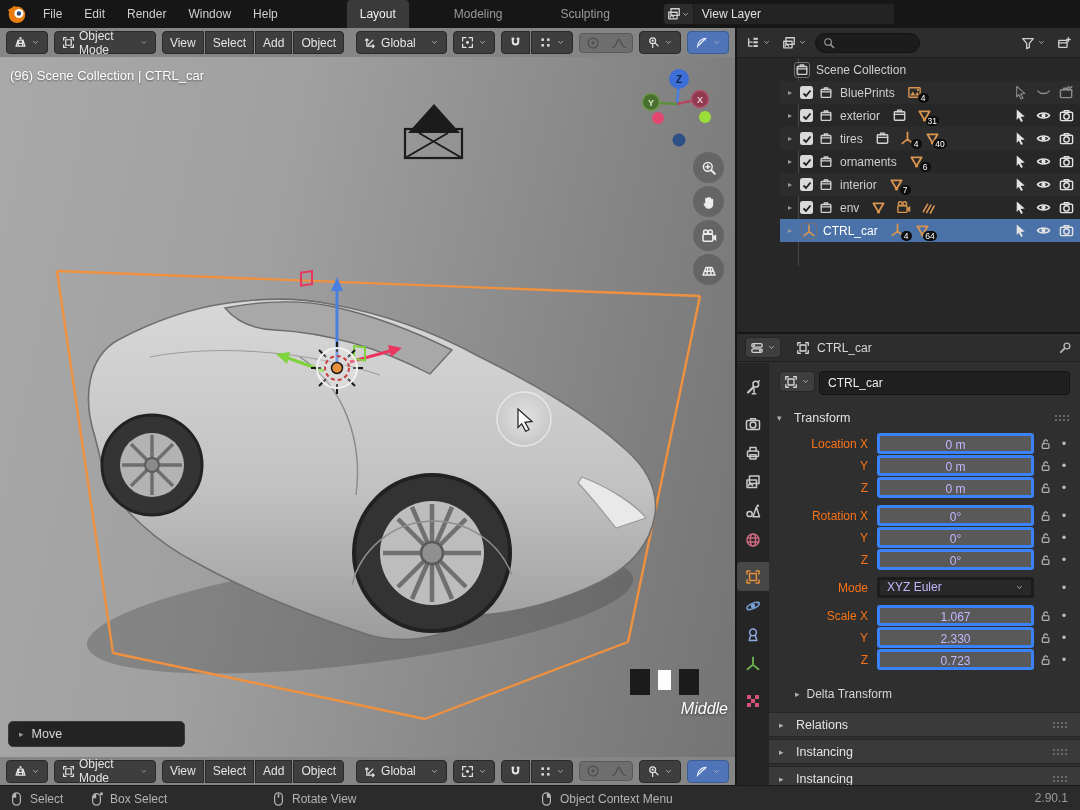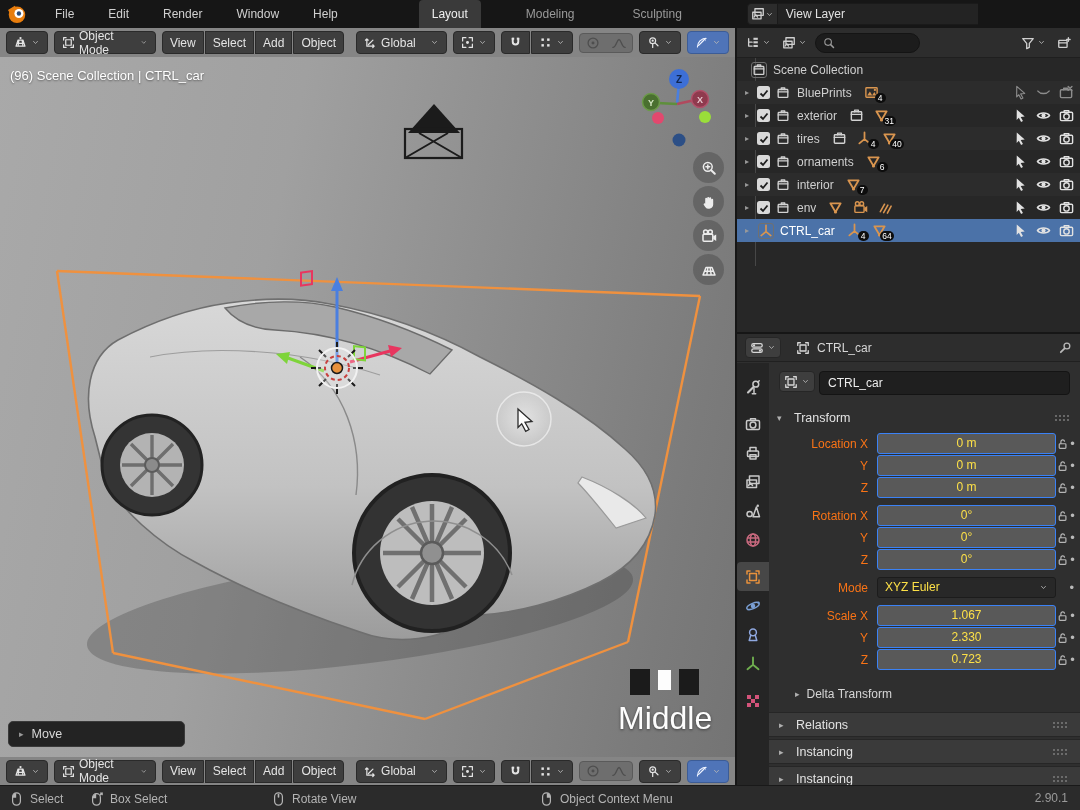--- a/index.html
+++ b/index.html
@@ -8,21 +8,21 @@
     position:relative; width:1080px; height:810px; overflow:hidden;
     font-family:"Liberation Sans","DejaVu Sans",sans-serif;
     font-size:12px; color:#d6d6d6; background:#1d1d1d;
   }
   .ic { width:14px; height:14px; flex:none; display:block; }
   svg .st { fill:none; stroke:currentColor; stroke-width:1.5; stroke-linecap:round; stroke-linejoin:round; }
   svg .fl { fill:currentColor; stroke:none; }
 
   
   .topbar { position:absolute; left:0; top:0; width:1080px; height:28px; background:#161616;
-    display:flex; align-items:center; gap:12px; }
+    display:flex; align-items:center; gap:0; }
   .tmenu { padding:0 11px; line-height:28px; color:#d0d0d0; cursor:default; }
   .wtabs { display:flex; align-items:stretch; height:28px; margin-left:26px; overflow:hidden; flex:none; width:342px; }
   .wtab { padding:0 13px; line-height:28px; color:#9a9a9a; white-space:nowrap;margin-left:32px; }
   .wtab.active { background:#3a3a3a; color:#f0f0f0; border-radius:4px 4px 0 0; }
   .idwidget { display:flex; align-items:center; height:22px; margin-left:6px; }
   .idbtn { background:#2c2c2c; border:1px solid #1a1a1a; height:22px; display:flex; align-items:center;
     padding:0 3px; color:#cfcfcf; }
   .idbtn.rl { border-radius:4px 0 0 4px; } .idbtn.rr { border-radius:0 4px 4px 0; }
   .idfield { background:#232323; border-top:1px solid #1a1a1a; border-bottom:1px solid #1a1a1a;
     height:22px; line-height:20px; padding:0 8px; color:#e0e0e0; }
@@ -57,32 +57,32 @@
   .roundbtn { width:31px; height:31px; border-radius:50%; background:rgba(86,86,86,.62);
     display:flex; align-items:center; justify-content:center; color:#ececec; }
   .roundbtn .ic { width:16px; height:16px; }
   .opanel { position:absolute; left:8px; top:664px; width:177px; height:26px; background:rgba(24,24,24,.92);
     border:1px solid #3a3a3a; border-radius:5px; display:flex; align-items:center; gap:8px;
     padding:0 10px; color:#d8d8d8; font-size:12.5px; }
   .opanel .tri { color:#9a9a9a; font-size:9px; }
   .keysquares { position:absolute; left:630px; top:612px; display:flex; align-items:flex-start; gap:8px; }
   .ksq { width:20px; height:26px; background:#1b1b1b; }
   .ksq.mid { width:13px; height:20px; background:#fdfdfd; margin-top:1px; }
-  .keylabel { position:absolute; left:618px; top:643px; width:110px; text-align:left; color:#fdfdfd;
-    font-size:32px; text-shadow:0 1px 3px rgba(0,0,0,.5); }
+  .keylabel { position:absolute; left:618px; top:643px; width:110px; text-align:right; color:#fdfdfd;
+    font-size:16px; text-shadow:0 1px 3px rgba(0,0,0,.5);font-style:italic; }
 
   
   .outliner { position:absolute; left:735px; top:28px; width:345px; height:304px; background:#272727;
     border-left:2px solid #161616; }
   .oheader { height:30px; background:#2d2d2d; border-bottom:1px solid #1f1f1f; display:flex;
     align-items:center; gap:5px; padding:0 6px; }
   .oibtn { display:flex; align-items:center; gap:2px; color:#cfcfcf; padding:2px 3px; }
   .osearch { flex:1; height:20px; background:#1c1c1c; border:1px solid #141414; border-radius:10px;
     display:flex; align-items:center; padding:0 7px; color:#9a9a9a; max-width:168px; }
-  .orows { position:relative; }
+  .orows { position:relative;margin-left:43px; }
   .treeline { position:absolute; left:18px; top:0; width:1px; height:208px; background:#474747; }
   .orow { height:23px; display:flex; align-items:center; padding:0 6px 0 8px; position:relative; color:#cfcfcf; }
   .orow:nth-child(odd) { background:#2c2c2c; }
   .orow.selected { background:#4b72a8; color:#fff; }
   .orow .disc { width:10px; font-size:8px; color:#9a9a9a; flex:none; }
   .ockb { width:13px; height:13px; border-radius:2.5px; background:#d9d9d9; color:#1d1d1d;
     display:flex; align-items:center; justify-content:center; margin:0 5px 0 2px; flex:none; }
   .ockb.empty { background:transparent; border:1.5px solid #c2c2c2; }
   .oicon { width:16px; height:16px; color:#d2d2d2; margin-right:6px; flex:none; display:flex;
     align-items:center; justify-content:center; }
@@ -116,22 +116,22 @@
   .namerow { display:flex; gap:4px; margin:0 10px; height:24px; }
   .namefield { flex:1; background:#1f1f1f; border:1px solid #141414; border-radius:4px;
     color:#ececec; display:flex; align-items:center; padding:0 8px; }
   .panelhdr { display:flex; align-items:center; gap:7px; height:26px; margin:10px 8px 2px 8px;
     color:#e2e2e2; font-size:12.5px; }
   .panelhdr .tri, .pbar .tri { font-size:9px; color:#b0b0b0; width:10px; }
   .grip { margin-left:auto; color:#7c7c7c; width:18px; height:10px; }
   .prow { display:flex; align-items:center; height:21px; margin:1px 4px 1px 0; }
   .prow.gap { margin-top:7px; }
   .plabel { width:108px; text-align:right; padding-right:9px; color:#f97316; flex:none; }
-  .pfield { width:179px; height:21px; background:#595959; border:1px solid #3b82f6; border-radius:3px;
-    color:#fde047; text-align:center; line-height:19px; flex:none; }
+  .pfield { width:157px; height:21px; background:#595959; border:3px solid #3b82f6; border-radius:3px;
+    color:#c4b5fd; text-align:center; line-height:19px; flex:none; }
   .pfield.dd { background:#282828; border-color:#1c1c1c; display:flex; align-items:center;
     padding:0 7px; line-height:19px; text-align:left; }
   .pfield.dd .chev { margin-left:auto; }
   .plock { width:22px; display:flex; justify-content:center; color:#b5b5b5; }
   .plock .ic { width:13px; height:13px; }
   .pdot { width:16px; text-align:center; color:#b9b9b9; font-size:13px; }
   .subpanel { display:flex; align-items:center; gap:7px; height:24px; margin:12px 8px 0 26px; color:#d6d6d6; }
   .pbar { display:flex; align-items:center; gap:7px; height:25px; background:#3a3a3a;
     border-top:1px solid #262626; border-bottom:1px solid #262626; margin-top:6px; padding:0 10px;
     color:#e2e2e2; font-size:12.5px; }

